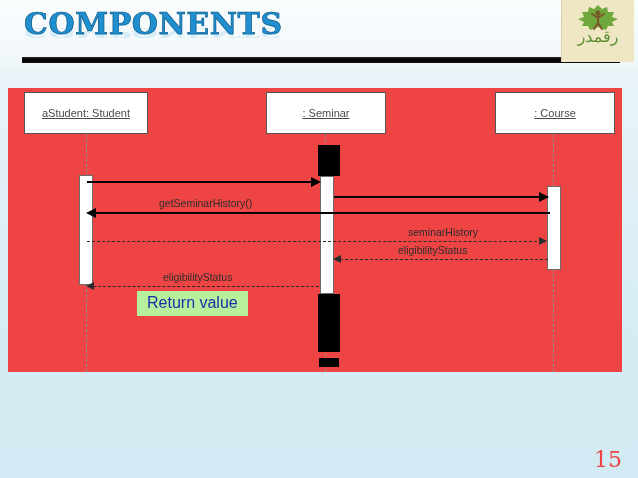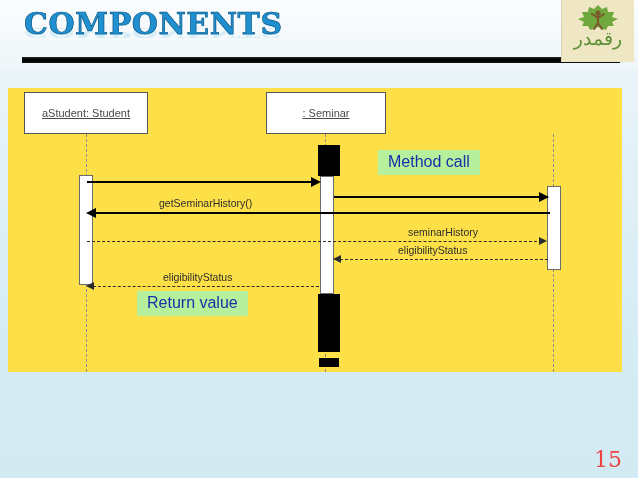--- a/index.html
+++ b/index.html
@@ -70,32 +70,32 @@
     position: absolute;
     left: 50%; top: 3px;
     transform: translateX(-50%);
     width: 46px; height: 28px;
   }
   #logo-script {
     position: absolute;
     left: 0; right: 0; top: 29px;
     text-align: center;
     font-family: "DejaVu Serif", serif;
-    font-size: 19px;
+    font-size: 16px;
     color: #5d8f34;
     line-height: 1;
     direction: rtl;
   }
 
   
   #diagram-panel {
     position: absolute;
     left: 8px; top: 88px;
     width: 614px; height: 284px;
-    background: #fde047;
+    background: #ef4444;
   }
 
   
   .lifeline-head {
     position: absolute;
     background: #ffffff;
     border: 1.4px solid #555555;
     box-sizing: border-box;
     display: flex;
     align-items: center;
@@ -206,20 +206,23 @@
 </div>
 
 <div id="diagram-panel">
 
   <div class="lifeline-head" style="left:16px; top:4px; width:124px; height:42px;">
     <span>aStudent: Student</span>
   </div>
   <div class="lifeline-head" style="left:258px; top:4px; width:120px; height:42px;">
     <span>: Seminar</span>
   </div>
+  <div class="lifeline-head" style="left:487px; top:4px; width:120px; height:42px;">
+    <span>: Course</span>
+  </div>
 
   <div class="lifeline" style="left:78px; top:46px; height:238px;"></div>
   <div class="lifeline" style="left:317px; top:46px; height:238px;"></div>
   <div class="lifeline" style="left:545px; top:46px; height:238px;"></div>
 
   <div class="activation-solid" style="left:310px; top:57px; width:22px; height:31px;"></div>
   <div class="activation-open" style="left:312px; top:88px; width:14px; height:118px;"></div>
   <div class="activation-solid" style="left:310px; top:206px; width:22px; height:58px;"></div>
   <div class="activation-solid" style="left:311px; top:270px; width:20px; height:9px;"></div>
 
@@ -242,18 +245,17 @@
   <div class="arrowhead right-open" style="left:531px; top:149px;"></div>
 
   <div class="msg-label" style="left:390px; top:156px;">eligibilityStatus</div>
   <div class="msg-line dashed" style="left:332px; top:171px; width:208px;"></div>
   <div class="arrowhead left-open" style="left:325px; top:167px;"></div>
 
   <div class="msg-label" style="left:155px; top:183px;">eligibilityStatus</div>
   <div class="msg-line dashed" style="left:85px; top:198px; width:226px;"></div>
   <div class="arrowhead left-open" style="left:78px; top:194px;"></div>
 
-  <div class="callout" style="left:370px; top:62px;">Method call</div>
   <div class="callout" style="left:129px; top:203px;">Return value</div>
 
 </div>
 
 <div id="page-number">15</div>
 
 </body></html>

